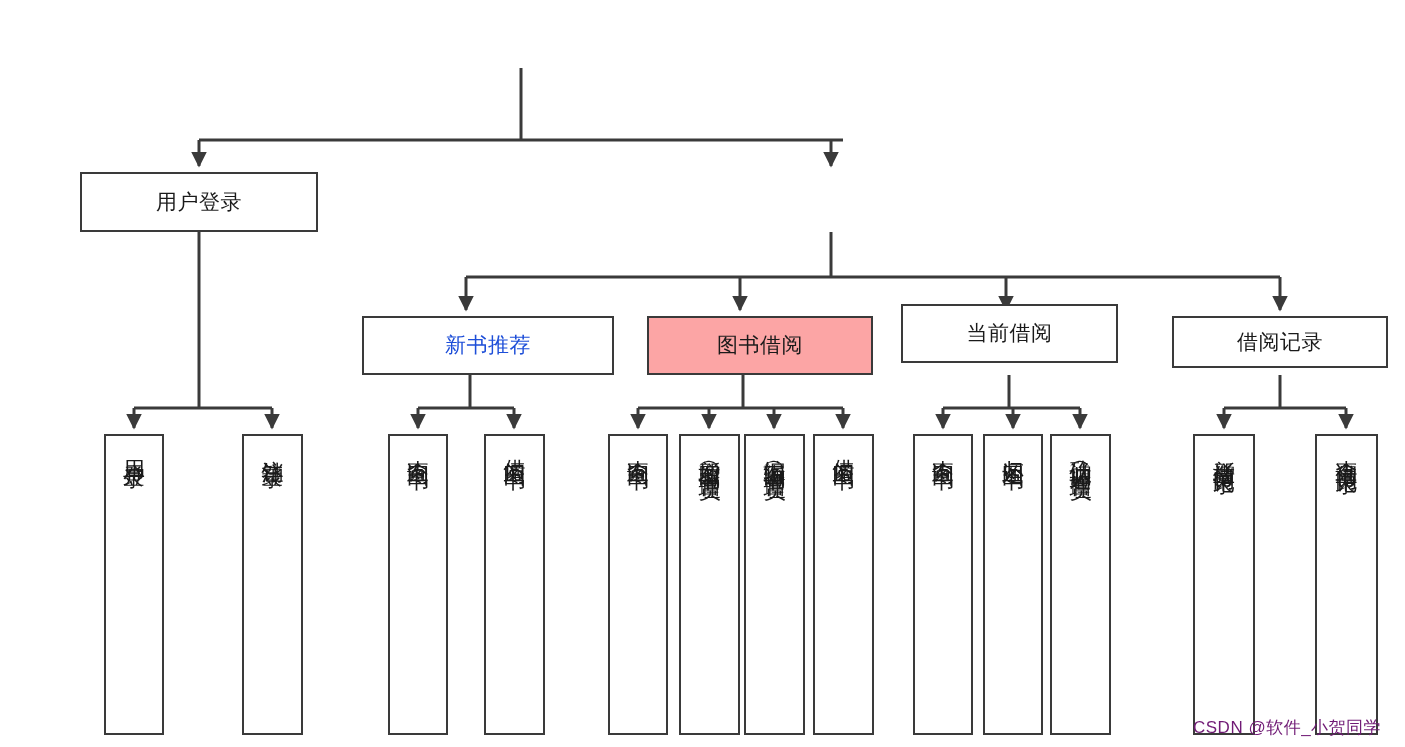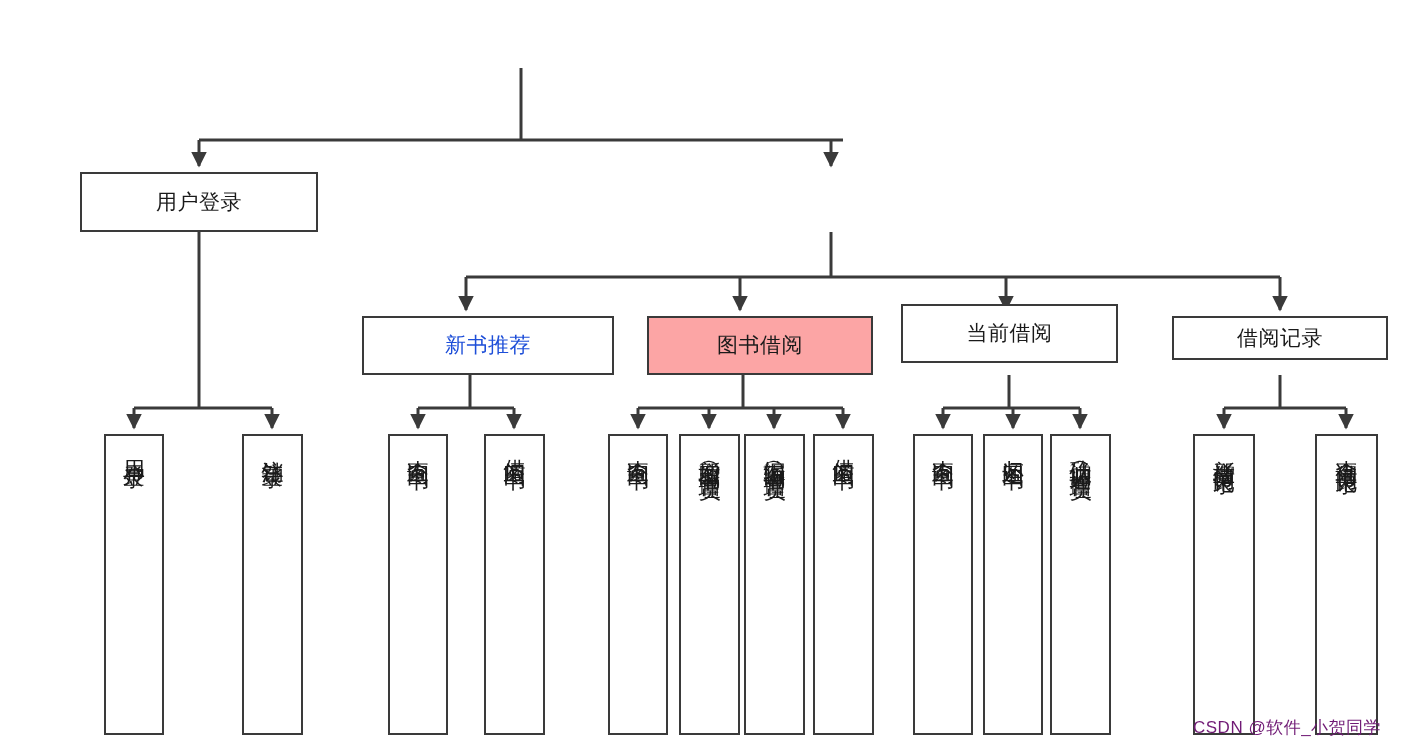--- a/index.html
+++ b/index.html
@@ -128,21 +128,21 @@
 
   <div class="node horiz" style="left: 362px; top: 316px; width: 252px; height: 59px; border-color: rgb(58, 58, 58); background: rgb(255, 255, 255); color: #1d4ed8;">
     <span class="lbl">新书推荐</span>
   </div>
   <div class="node horiz" style="left: 635px; top: 316px; width: 226px; height: 59px; border-color: rgb(58, 58, 58); background: #fca5a5; color: rgb(26, 26, 26); margin-left: 12px;">
     <span class="lbl">图书借阅</span>
   </div>
   <div class="node horiz" style="left: 901px; top: 304px; width: 217px; height: 59px; border-color: rgb(58, 58, 58); background: rgb(255, 255, 255); color: rgb(26, 26, 26);">
     <span class="lbl">当前借阅</span>
   </div>
-  <div class="node horiz" style="left: 1172px; top: 316px; width: 216px; height: 44px; border-color: rgb(58, 58, 58); background: rgb(255, 255, 255); color: rgb(26, 26, 26);">
+  <div class="node horiz" style="left: 1172px; top: 316px; width: 216px; height: 52px; border-color: rgb(58, 58, 58); background: rgb(255, 255, 255); color: rgb(26, 26, 26);">
     <span class="lbl">借阅记录</span>
   </div>
 
   <div class="node vert" style="left: 104px; top: 434px; width: 60px; height: 301px; border-color: rgb(58, 58, 58); background: rgb(255, 255, 255); color: rgb(26, 26, 26);">
     <span class="lbl">用户登录</span>
   </div>
   <div class="node vert" style="left: 242px; top: 434px; width: 61px; height: 301px; border-color: rgb(58, 58, 58); background: rgb(255, 255, 255); color: rgb(26, 26, 26);">
     <span class="lbl">注销登录</span>
   </div>
   <div class="node vert" style="left: 388px; top: 434px; width: 60px; height: 301px; border-color: rgb(58, 58, 58); background: rgb(255, 255, 255); color: rgb(26, 26, 26);">

